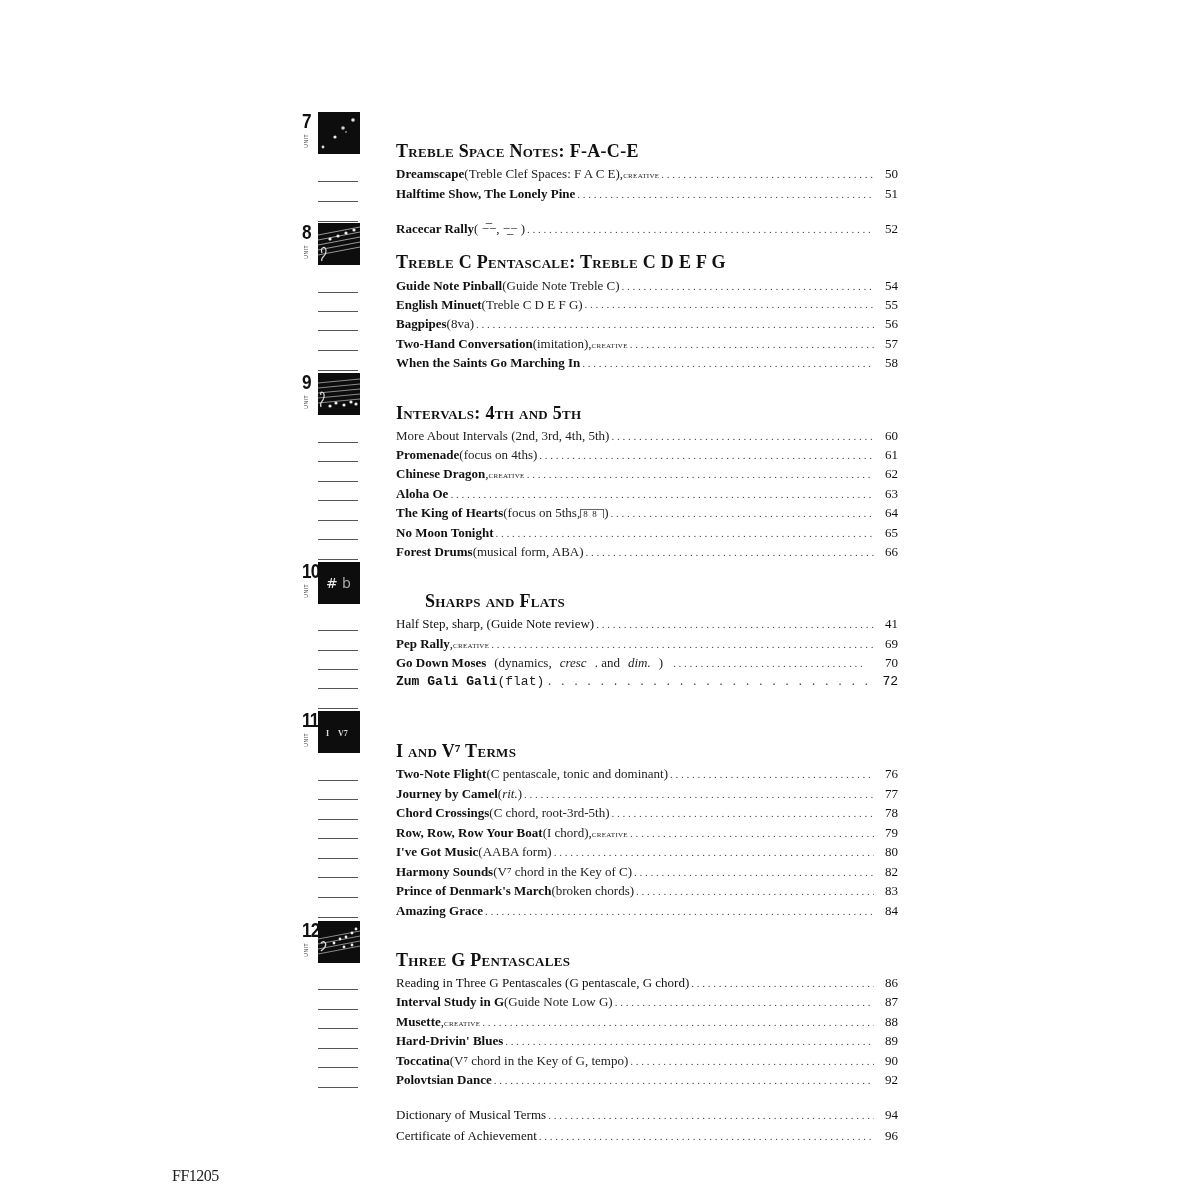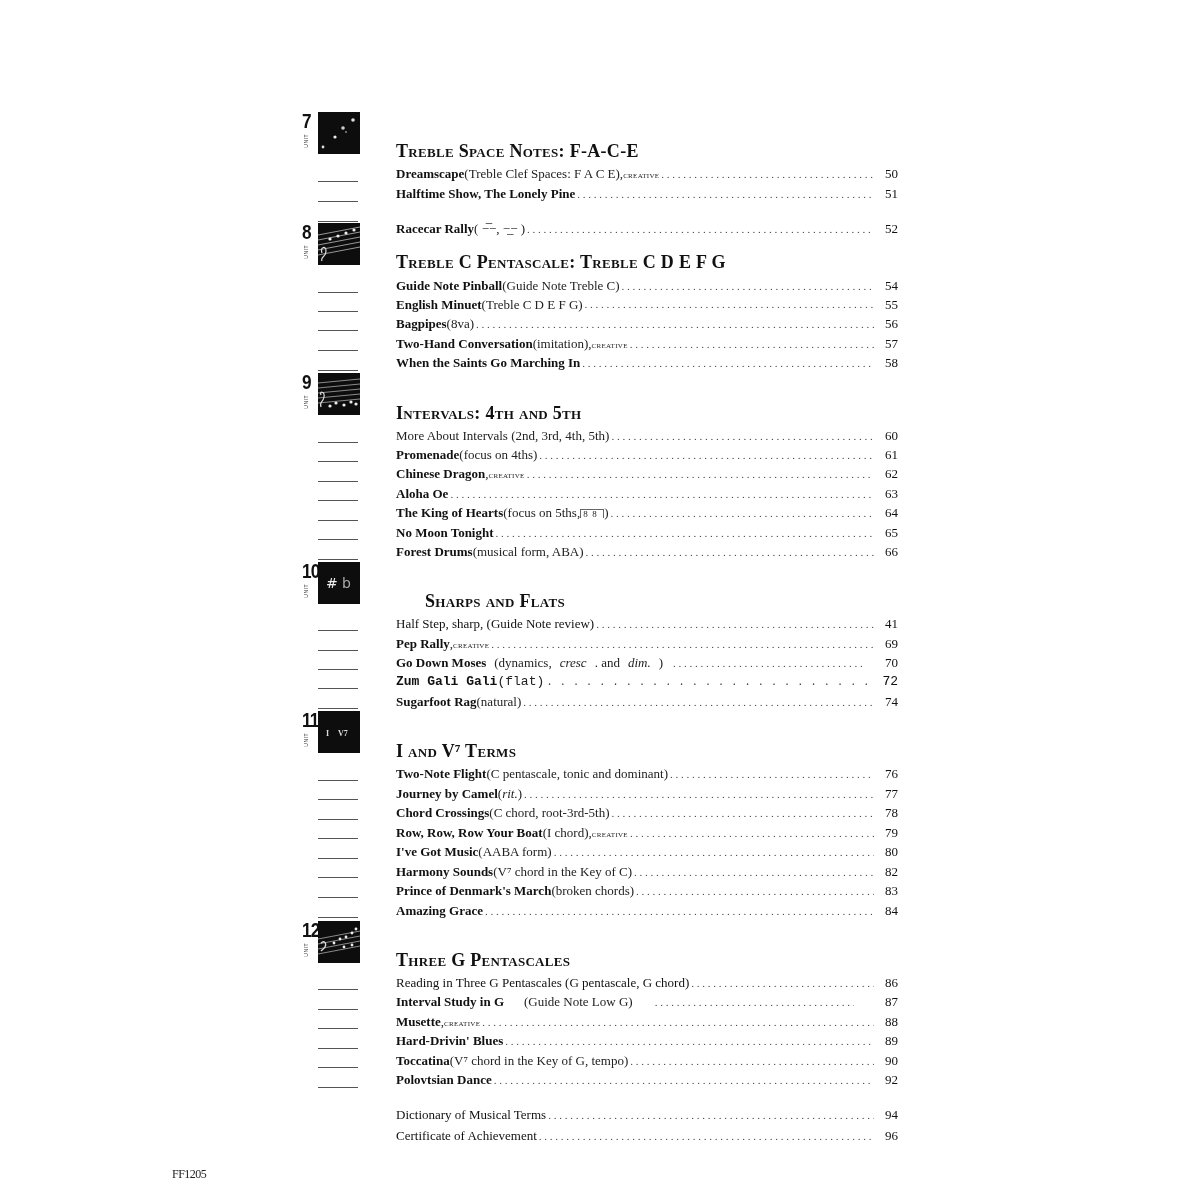--- a/index.html
+++ b/index.html
@@ -26,21 +26,21 @@
   .entry .t { font-weight: bold; color: #111; }
   .entry .d { font-weight: normal; color: #222; }
   .entry .d i { font-style: italic; }
   .entry .cr { font-variant: small-caps; font-size: 10px; letter-spacing: 0.3px; color: #222; }
   .entry .leader { flex: 1 1 auto; overflow: hidden; margin: 0 6px 0 2px; color: #444; letter-spacing: 3px; font-size: 11px; }
   .entry .leader::before { content: ". . . . . . . . . . . . . . . . . . . . . . . . . . . . . . . . . . . . . . . . . . . . . . . . . . . . . . . . . . . . . . . . . . . . . . . . . . . . . . . . . . . . . . . . . . . . . . . . . . . . . . . . . . . . . . . . . . . . . . . . . . . . . . . . . . . . . . . . . ."; letter-spacing: 0; }
   .entry .pg { flex: 0 0 auto; width: 18px; text-align: right; color: #111; font-size: 13px; }
   .entry.plain .t { font-weight: normal; }
   .small-notation { display: inline-block; font-size: 9px; border: 1px solid #666; border-bottom: none; padding: 0 2px; line-height: 8px; vertical-align: 4px; }
 
-  .footer { position: absolute; left: 172px; top: 1167px; font-size: 12px; color: #222; letter-spacing: -0.5px; }
+  .footer { position: absolute; left: 172px; top: 1167px; font-size: 16px; color: #222; letter-spacing: -0.5px; }
 </style>
 </head>
 <body>
 
 <div class="page">
 
   <div class="unit-marker" style="top:112px;">
     <span class="unit-num">7</span>
     <span class="unit-word">UNIT</span>
     <div class="unit-icon">
@@ -249,26 +249,20 @@
     <span class="d"><i>dim.</i></span>
     <span class="d">)</span>
     <span class="leader"></span>
     <span class="pg">70</span>
   </div>
   <div class="entry" style="top:672px;font-family:Liberation Mono, monospace;">
     <span class="t">Zum Gali Gali</span>
     <span class="d"> (flat)</span>
     <span class="leader"></span>
     <span class="pg">72</span>
-  </div>
-  <div class="entry" style="top:692px;">
-    <span class="t">Sugarfoot Rag</span>
-    <span class="d"> (natural)</span>
-    <span class="leader"></span>
-    <span class="pg">74</span>
   </div>
 
   <div class="unit-marker" style="top:711px;">
     <span class="unit-num">11</span>
     <span class="unit-word">UNIT</span>
     <div class="unit-icon">
       <svg viewBox="0 0 42 42">
           <text x="8" y="25" font-size="8" fill="#ddd" font-family="Liberation Serif, serif" font-weight="bold">I</text>
           <text x="20" y="25" font-size="8" fill="#ddd" font-family="Liberation Serif, serif" font-weight="bold">V7</text>
         </svg>
@@ -365,21 +359,21 @@
   <div class="check-line" style="top:1028px;"></div>
   <div class="check-line" style="top:1048px;"></div>
   <div class="check-line" style="top:1067px;"></div>
   <div class="check-line" style="top:1087px;"></div>
 
   <div class="entry" style="top:973px;">
     <span class="t" style="font-weight:normal;">Reading in Three G Pentascales (G pentascale, G chord)</span>
     <span class="leader"></span>
     <span class="pg">86</span>
   </div>
-  <div class="entry" style="top:992px;gap:20px;">
+  <div class="entry" style="top:992px;">
     <span class="t">Interval Study in G</span>
     <span class="d"> (Guide Note Low G)</span>
     <span class="leader"></span>
     <span class="pg">87</span>
   </div>
   <div class="entry" style="top:1012px;">
     <span class="t">Musette</span>
     <span class="d">, </span>
     <span class="cr">creative</span>
     <span class="leader"></span>

